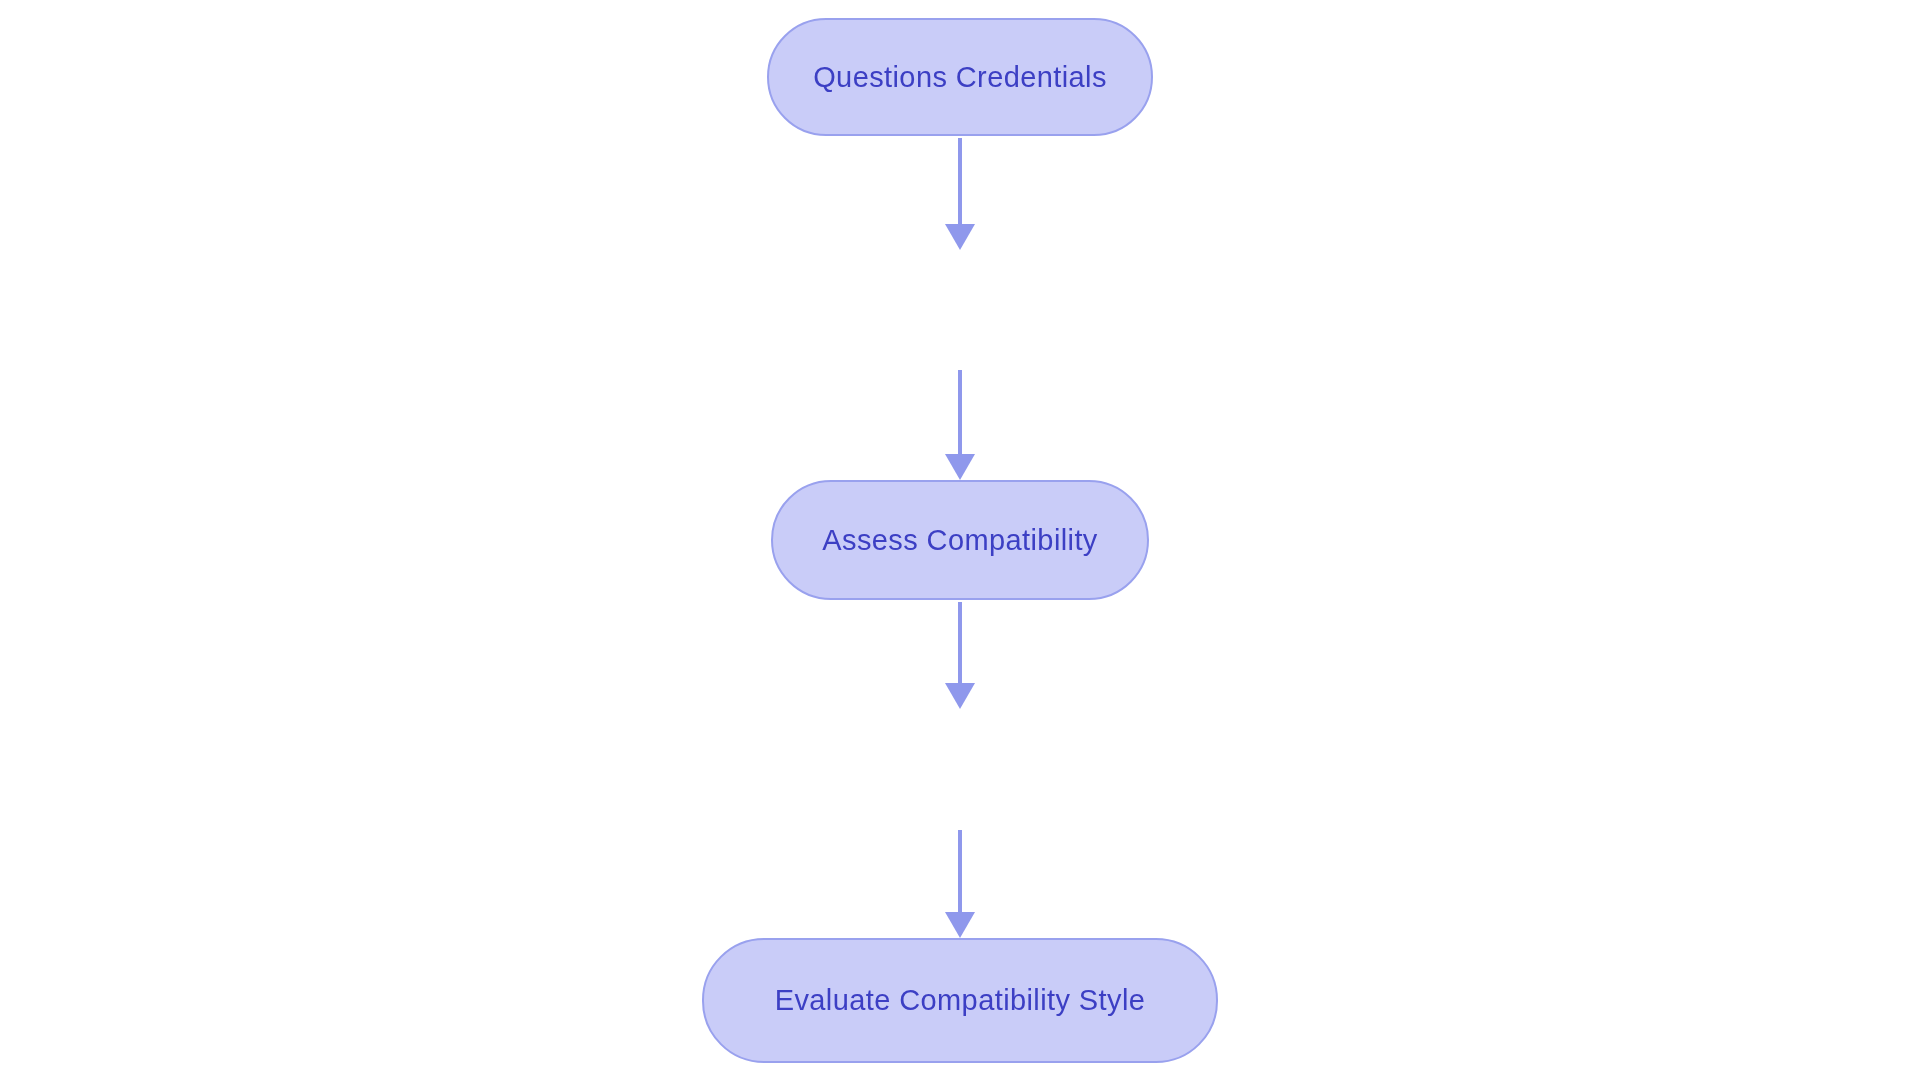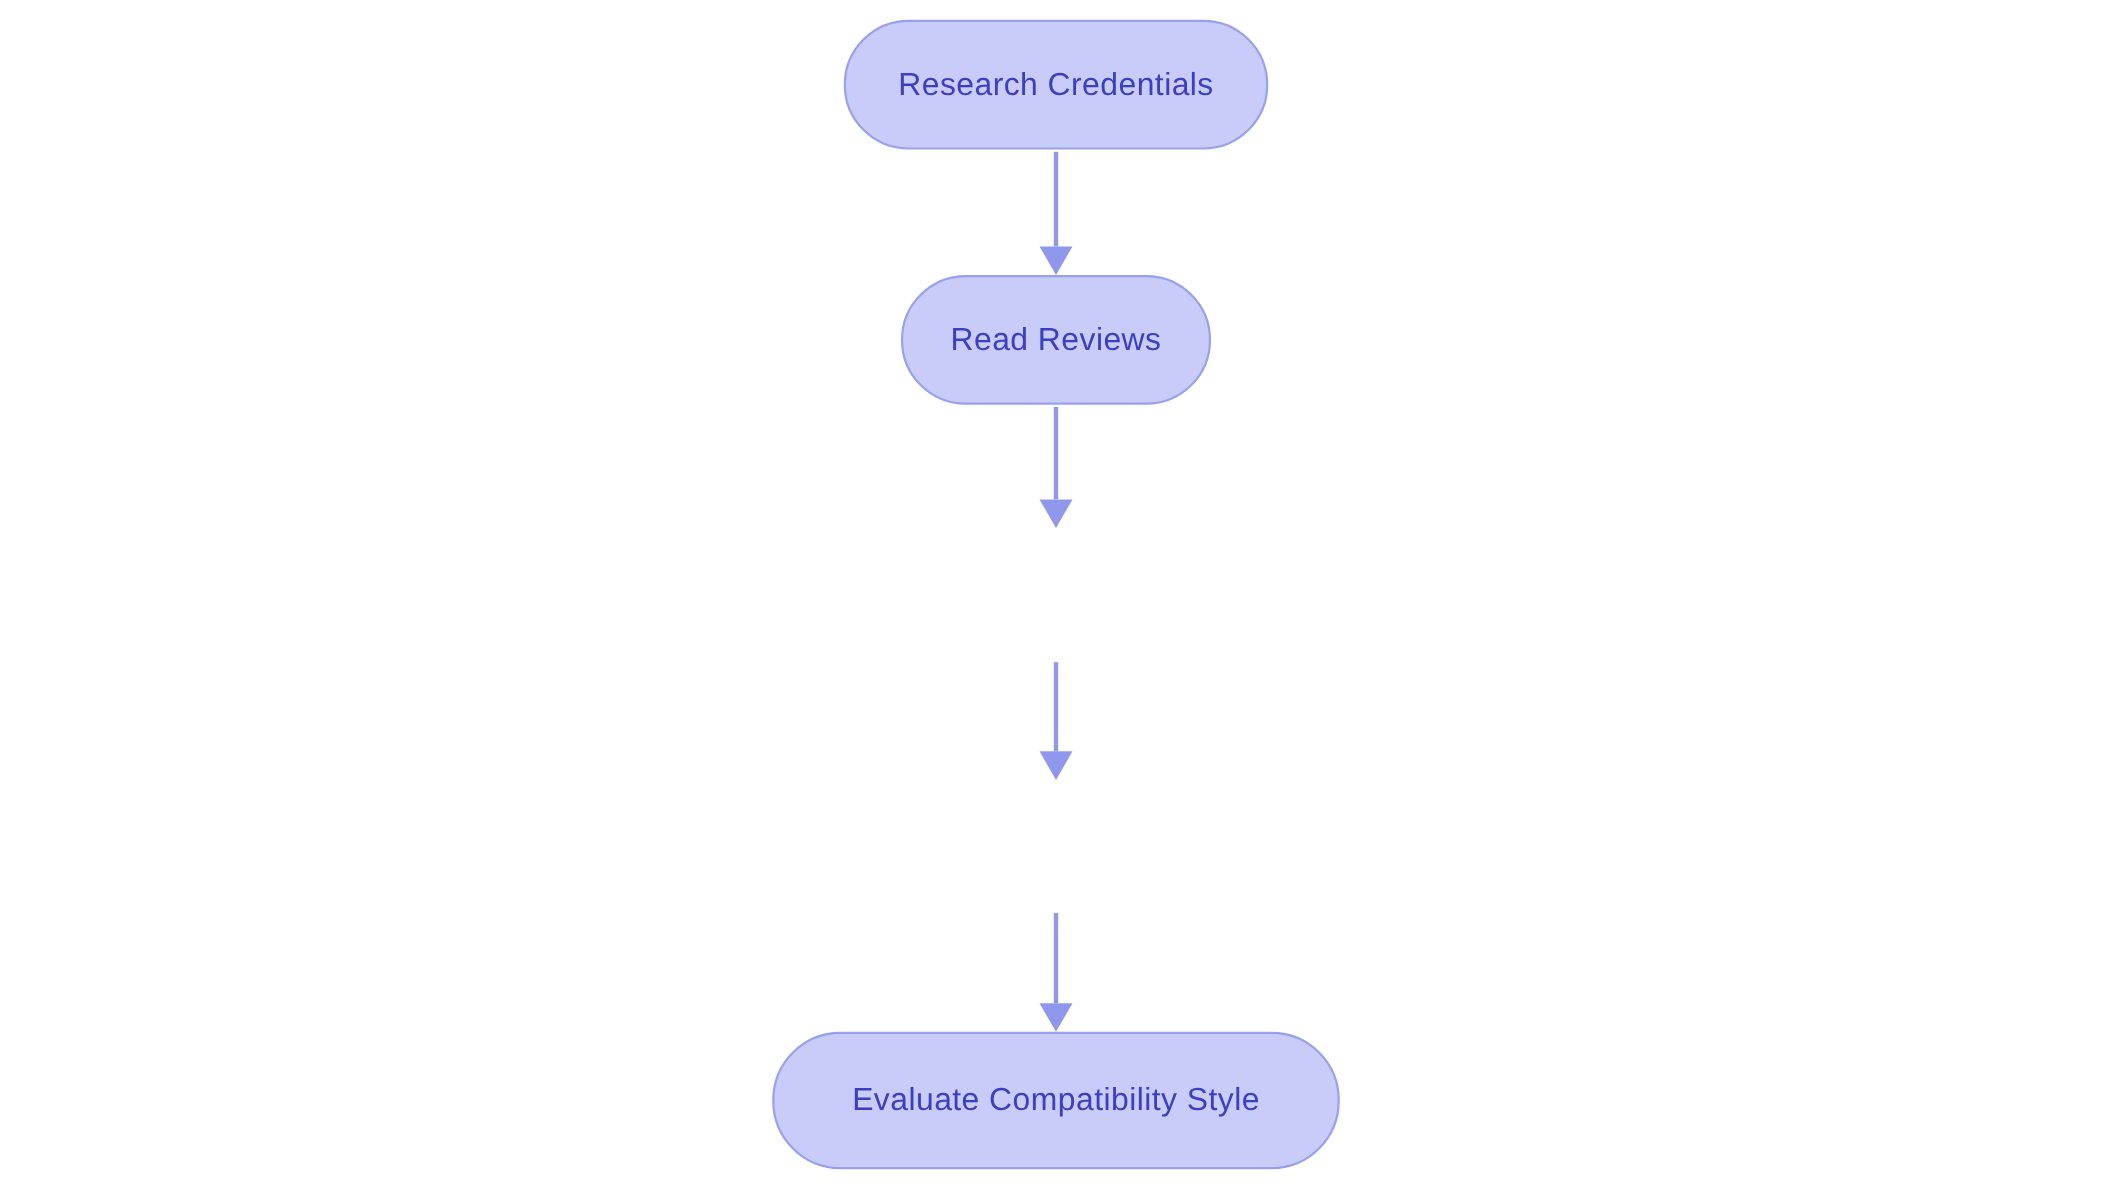--- a/index.html
+++ b/index.html
@@ -68,37 +68,37 @@
   .arrow-2 { top: 370px; height: 110px; }
   .arrow-3 { top: 602px; height: 107px; }
   .arrow-4 { top: 830px; height: 108px; }
 </style>
 </head>
 <body>
 
 <div class="canvas">
 
   <div class="node node-1">
-    <span class="node-label">Research Credentials</span>
+    <span class="node-label">Questions Credentials</span>
   </div>
 
   <div class="arrow arrow-1">
     <div class="arrow-line"></div>
     <div class="arrow-head"></div>
   </div>
 
-  <div class="node node-2">
-    <span class="node-label">Read Reviews</span>
-  </div>
 
   <div class="arrow arrow-2">
     <div class="arrow-line"></div>
     <div class="arrow-head"></div>
   </div>
 
+  <div class="node node-3">
+    <span class="node-label">Assess Compatibility</span>
+  </div>
 
   <div class="arrow arrow-3">
     <div class="arrow-line"></div>
     <div class="arrow-head"></div>
   </div>
 
 
   <div class="arrow arrow-4">
     <div class="arrow-line"></div>
     <div class="arrow-head"></div>

